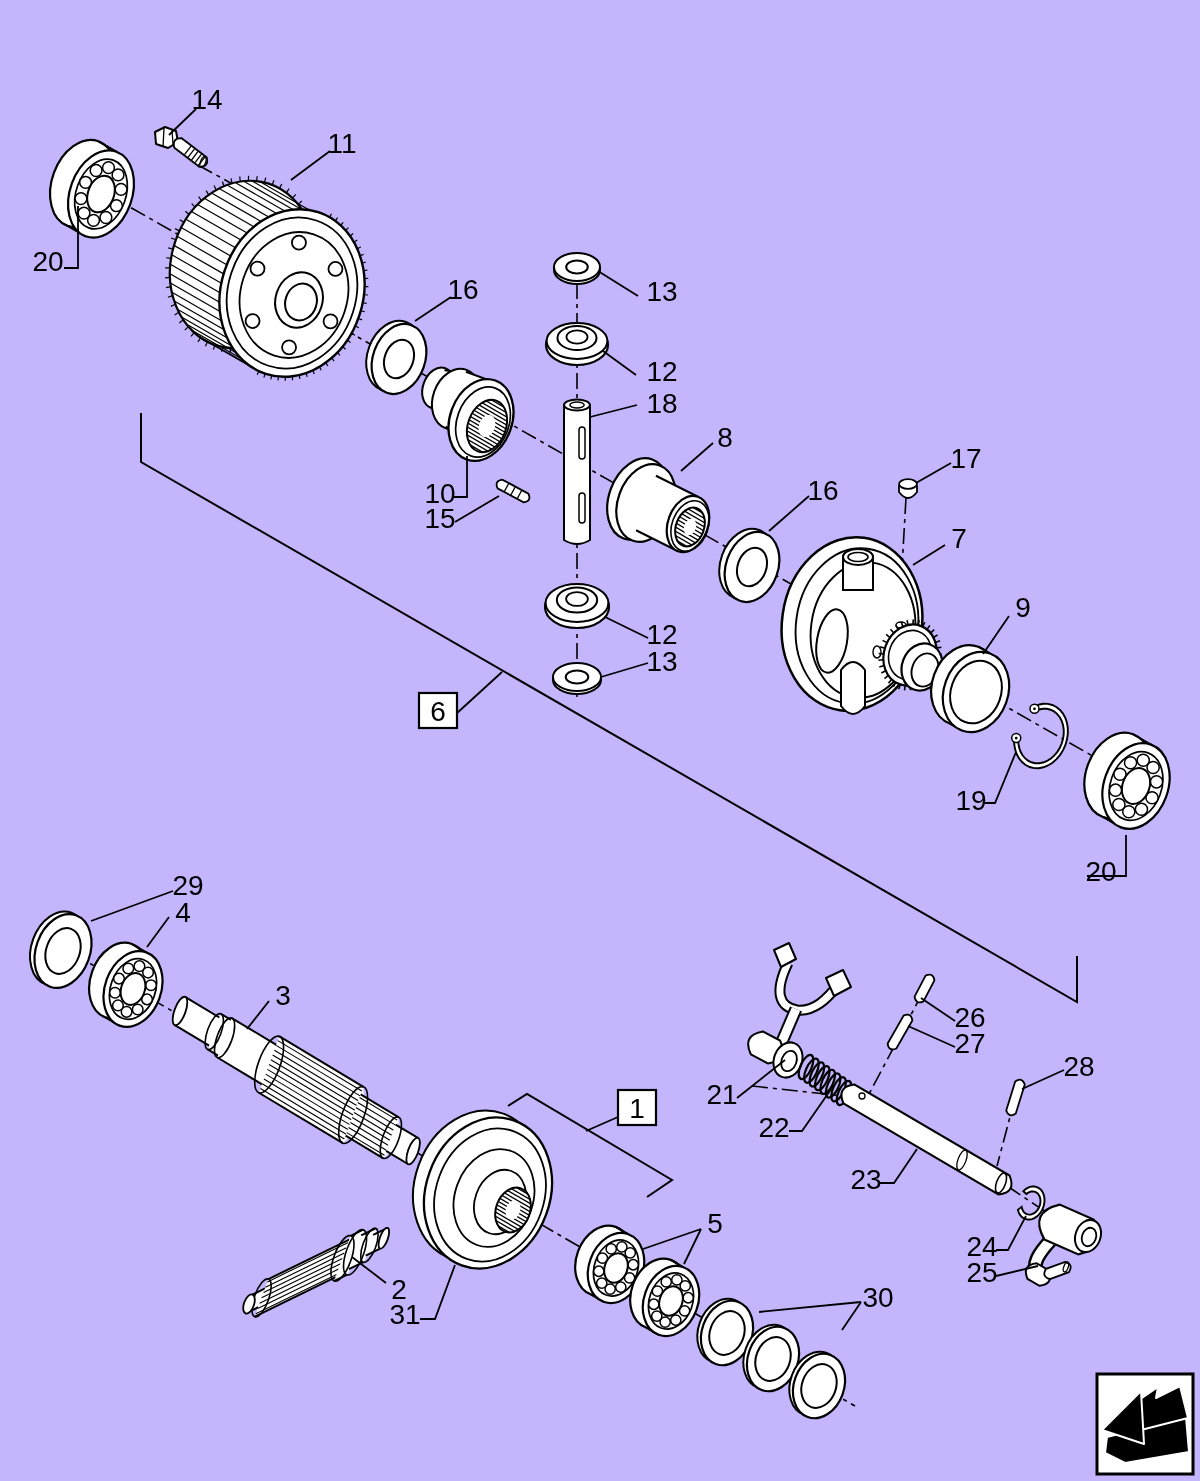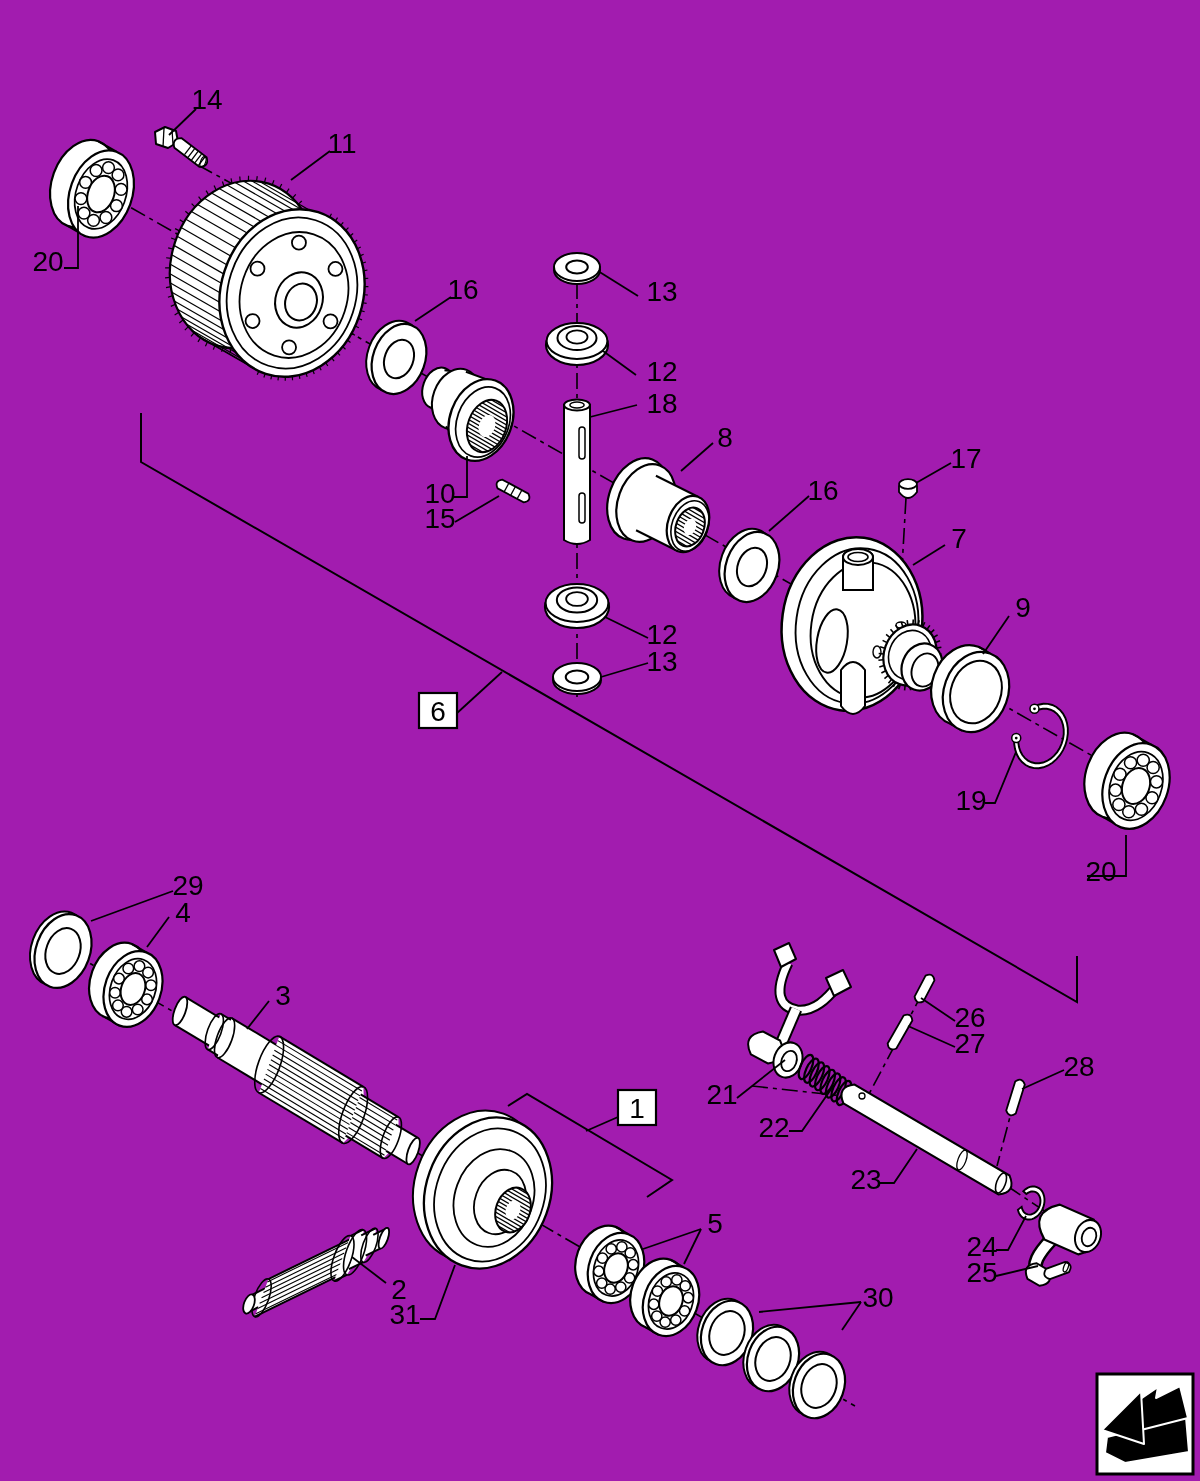--- a/index.html
+++ b/index.html
@@ -1,16 +1,16 @@
 <!DOCTYPE html>
 <html><head>
 <meta charset="utf-8">
 <style>
   html,body{margin:0;padding:0;background:#ffffff;}
-  .page{width:1200px;height:1481px;position:relative;background:#a21caf;
+  .page{width:1200px;height:1481px;position:relative;background:#c4b5fd;
         font-family:"Liberation Sans",sans-serif;overflow:hidden;}
   svg{display:block;}
   text{font-family:"Liberation Sans",sans-serif;}
 </style>
 </head>
 <body>
 
 <div class="page">
   <svg id="fig" width="1200" height="1481" viewBox="0 0 1200 1481" xmlns="http://www.w3.org/2000/svg">
       <g>

